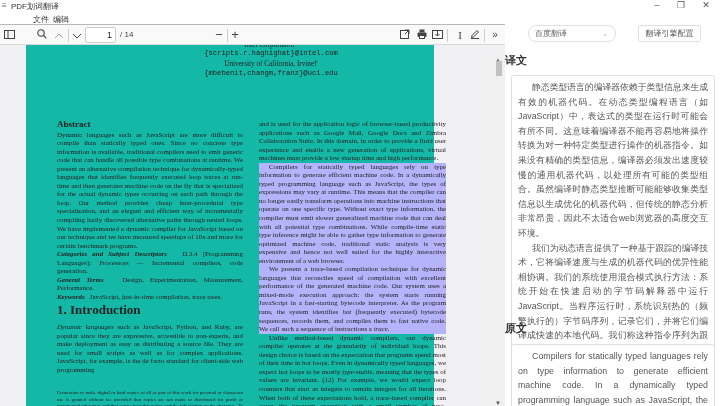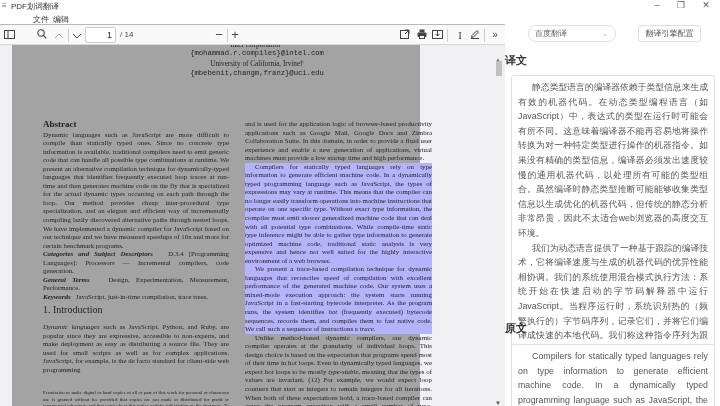--- a/index.html
+++ b/index.html
@@ -11,30 +11,30 @@
   .menubar { position: absolute; left: 0; top: 13px; width: 500px; height: 11px; font-size: 8px; color: #333; }
   .menubar span { position: absolute; top: 1px; margin-left: 31px; }
   .pdf-toolbar { position: absolute; left: 0; top: 24px; width: 505px; height: 21px; background: #f9f9fa; border-top: 1px solid #b9b9b9; border-bottom: 1px solid #d8d8d8; }
   .tb-icon { position: absolute; top: 3px; font-size: 11px; color: #444; width: 14px; text-align: center; line-height: 14px; }
   .tb-sep { position: absolute; top: 4px; width: 1px; height: 13px; background: #ccc; }
   .page-input { position: absolute; left: 85px; top: 2px; width: 31px; height: 16px; border: 1px solid #ccc; border-radius: 2px; background: #fff; font-size: 9px; text-align: right; padding-right: 3px; line-height: 14px; color: #222; }
   .page-total { position: absolute; left: 120px; top: 5px; font-size: 8px; color: #444; }
   .zoom-select { position: absolute; left: 243px; top: 2px; width: 78px; height: 16px; background: #e4e4e6; border-radius: 2px; font-size: 8px; color: #333; padding-left: 4px; line-height: 16px; }
   .zoom-select .chev { position: absolute; right: 5px; top: 0; font-size: 7px; color: #555; }
   .viewer { position: absolute; left: 0; top: 45px; width: 505px; height: 361px; background: #f0f0f3; overflow: hidden; }
-  .page { position: absolute; left: 12px; top: 0; width: 408px; height: 361px; background: #a3a3a3; font-family: "Liberation Serif", "DejaVu Serif", serif; color: #222; }
+  .page { position: absolute; left: 26px; top: 0; width: 408px; height: 361px; background: #14b8a6; font-family: "Liberation Serif", "DejaVu Serif", serif; color: #222; }
   .vscroll { position: absolute; left: 493px; top: 12px; width: 12px; height: 349px; background: #f0f0f0; }
   .vscroll .thumb { position: absolute; left: 3px; top: 2px; width: 6px; height: 15px; background: #c1c1c1; }
   .vscroll .arr { position: absolute; left: 2px; font-size: 6px; color: #555; }
   .mono { font-family: "Liberation Mono", "DejaVu Sans Mono", monospace; font-size: 6.8px; }
   .affil { position: absolute; left: 165px; width: 160px; text-align: center; font-size: 7.2px; line-height: 9px; }
   .col { position: absolute; font-size: 6.9px; line-height: 8.55px; text-align: justify; }
   .col p { margin: 0; }
   .h-abs { font-weight: bold; font-size: 9px; margin-bottom: 2px; }
-  .h-sec { font-weight: normal; font-size: 10px; margin: 5px 0 8px; }
+  .h-sec { font-weight: bold; font-size: 13px; margin: 5px 0 8px; }
   .meta { margin-top: 3px; }
   .hl { background: #b4b3fb; }
   .indent { text-indent: 10px; }
   .perm { font-size: 4.9px; line-height: 6.2px; text-align: justify; }
   .right-panel { position: absolute; left: 505px; top: 13px; width: 215px; height: 393px; background: #fff; }
   .engine-select { position: absolute; left: 23px; top: 12px; width: 88px; height: 17px; border: 1px solid #dcdfe6; border-radius: 8px; font-size: 8px; color: #666; padding-left: 6px; line-height: 15px; }
   .engine-select .chev { position: absolute; right: 7px; top: 0; font-size: 7px; color: #aaa; }
   .engine-config { position: absolute; left: 133px; top: 12px; width: 63px; height: 17px; border: 1px solid #dcdfe6; border-radius: 3px; font-size: 8px; color: #555; text-align: center; line-height: 15px; background: #fff; }
   .section-title { position: absolute; width: 239px; text-align: left; font-size: 11px; font-weight: bold; color: #333; }
   .text-box { position: absolute; left: 6px; width: 204px; border: 1px solid #dcdfe6; border-radius: 3px; background: #fff; font-size: 8.8px; line-height: 14.6px; color: #555; padding: 4px 6px; text-align: justify; overflow: hidden; }
@@ -115,21 +115,21 @@
         <line x1="1" y1="9.5" x2="9" y2="9.5" stroke="#444"></line>
       </svg>
   </span>
   <span class="tb-sep" style="left:484px"></span>
   <span class="tb-icon" style="left:488px;font-size:10px">»</span>
 </div>
 
 <div class="viewer">
   <div class="page">
     <div class="affil" style="top:-4px">Intel Corporation*</div>
-    <div class="affil mono" style="top:4px">{mohammad.r.compiles}@intel.com</div>
+    <div class="affil mono" style="top:4px">{scripts.r.haghighat}@intel.com</div>
     <div class="affil mono" style="top:24px">{mbebenit,changm,franz}@uci.edu</div>
     <div class="affil" style="top:15px">University of California, Irvine†</div>
 
     <div class="col" style="left:31px; top:75px; width:186px;">
       <div class="h-abs">Abstract</div>
       <p>Dynamic languages such as JavaScript are more difficult to compile than statically typed ones. Since no concrete type information is available, traditional compilers need to emit generic code that can handle all possible type combinations at runtime. We present an alternative compilation technique for dynamically-typed languages that identifies frequently executed loop traces at run-time and then generates machine code on the fly that is specialized for the actual dynamic types occurring on each path through the loop. Our method provides cheap inter-procedural type specialization, and an elegant and efficient way of incrementally compiling lazily discovered alternative paths through nested loops. We have implemented a dynamic compiler for JavaScript based on our technique and we have measured speedups of 10x and more for certain benchmark programs.</p>
       <p class="meta">
         <b><i>Categories and Subject Descriptors</i></b>&nbsp;&nbsp;
         <span>D.3.4 [Programming Languages]: Processors — Incremental compilers, code generation.</span>
       </p>

